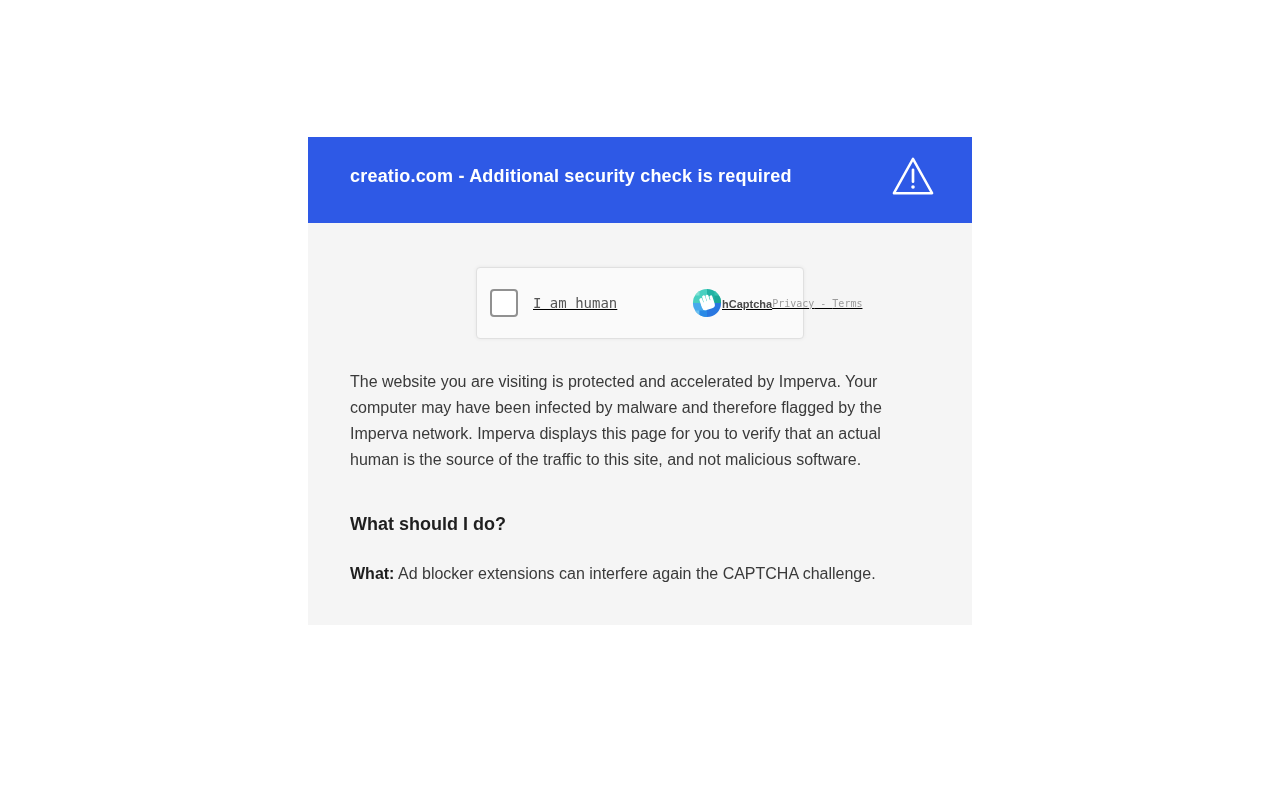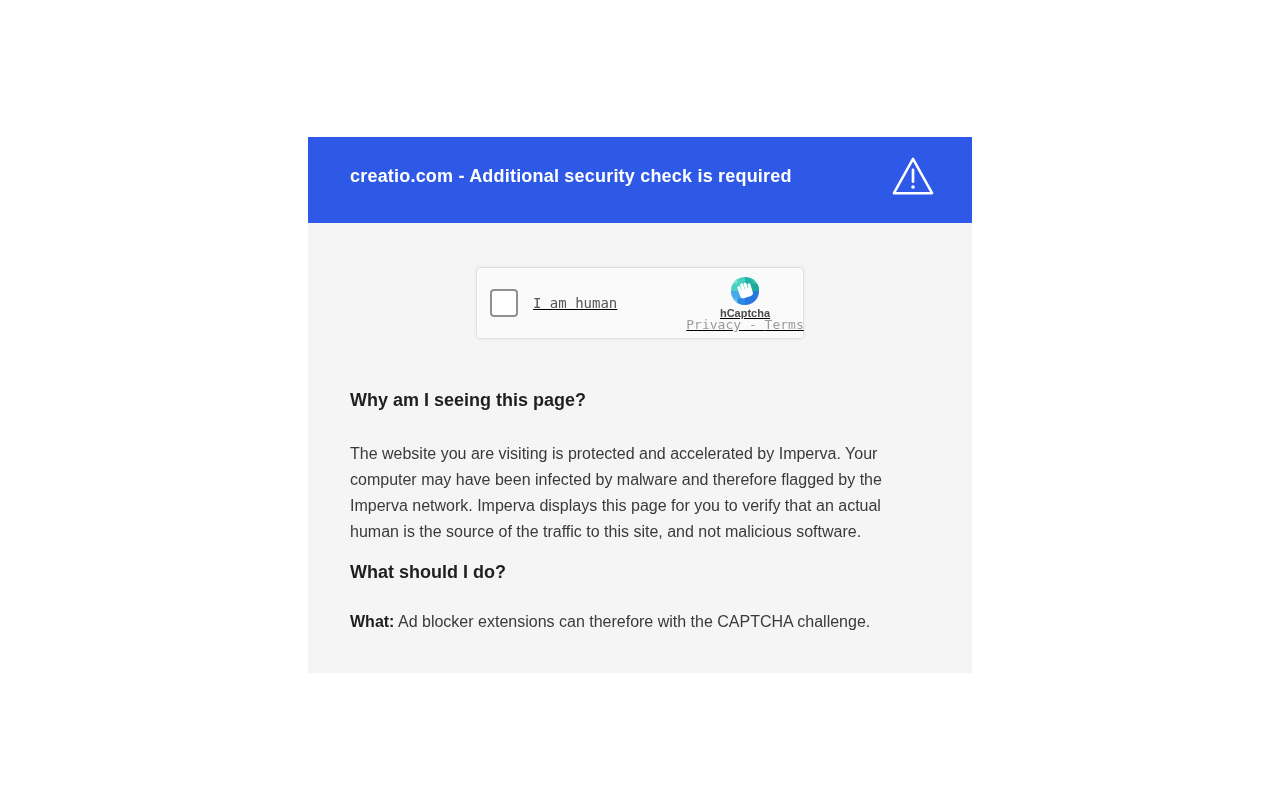--- a/index.html
+++ b/index.html
@@ -69,53 +69,53 @@
     font-size: 14px;
     color: #555555;
     margin-left: 15px;
     white-space: nowrap;
   }
   .logo-block {
     margin-left: auto;
     margin-right: 5px;
     width: 106px;
     display: flex;
-    flex-direction: column;
+    flex-direction: row;
     align-items: center;
     cursor: pointer;
     text-decoration: none;
   }
   .logo-icon { display: inline-flex; }
   .logo-brand {
     font-size: 11px;
     font-weight: bold;
     color: #4a4a4a;
     margin-top: 1px;
     line-height: 12px;
   }
   .logo-links {
     font-family: "DejaVu Sans Mono", "Liberation Mono", monospace;
-    font-size: 13px;
+    font-size: 10px;
     color: #9b9b9b;
     line-height: 11px;
     white-space: nowrap;
   }
   .logo-links a {
     color: inherit;
     text-decoration: none;
     cursor: pointer;
   }
   h2 {
     font-size: 18px;
     font-weight: bold;
     color: #1f1f1f;
     margin: 50px 0 0;
     line-height: 22px;
   }
-  h2.second { margin-top: 16px; }
+  h2.second { margin-top: 40px; }
   .card-body p {
     font-size: 16px;
     color: #3a3a3a;
     line-height: 26px;
     margin: 30px 0 0;
     max-width: 580px;
   }
   p.note { margin-top: 26px; }
   p.note b { color: #1f1f1f; }
 </style>
@@ -167,21 +167,20 @@
               <rect x="20.4" y="9.5" width="3.2" height="8.5" rx="1.6"></rect>
               <rect x="9.3" y="14" width="14.3" height="9" rx="4"></rect>
             </g>
           </svg>
         </span>
         <span class="logo-brand">hCaptcha</span>
         <span class="logo-links"><a>Privacy</a><span> - </span><a>Terms</a></span>
       </div>
     </div>
 
-    <h2>Why am I seeing this page?</h2>
     <p>The website you are visiting is protected and accelerated by Imperva. Your computer may have been infected by malware and therefore flagged by the Imperva network. Imperva displays this page for you to verify that an actual human is the source of the traffic to this site, and not malicious software.</p>
 
     <h2 class="second">What should I do?</h2>
 
-    <p class="note"><b>What:</b><span> Ad blocker extensions can therefore with the CAPTCHA challenge.</span></p>
+    <p class="note"><b>What:</b><span> Ad blocker extensions can interfere again the CAPTCHA challenge.</span></p>
 
   </div>
 </div>
 
 </body></html>

